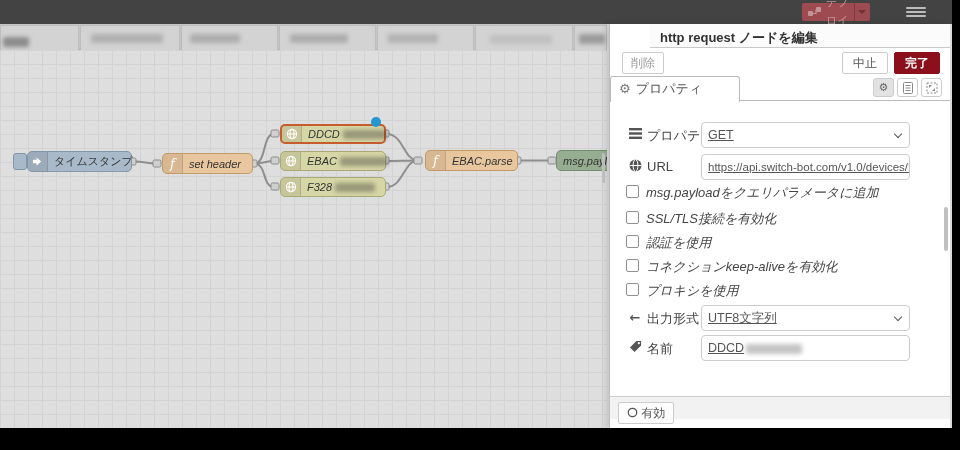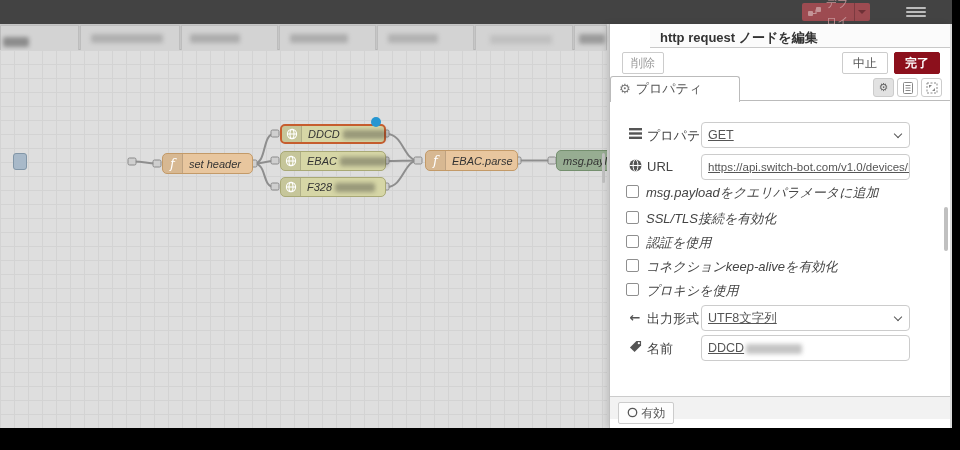--- a/index.html
+++ b/index.html
@@ -1,21 +1,21 @@
 <!DOCTYPE html>
 <html><head>
 <meta charset="utf-8">
 <style>
   * { margin:0; padding:0; box-sizing:border-box; }
   html,body { width:960px; height:450px; background:#000; overflow:hidden;
               font-family:"Liberation Sans","DejaVu Sans",sans-serif; }
   .app { position:absolute; left:0; top:0; width:952px; height:428px; background:#dedede; }
 
   
-  .toolbar { position:absolute; left:0; top:0; width:952px; height:24px; background:#434343; }
+  .toolbar { position:absolute; left:0; top:0; width:952px; height:24px; background:#434343;font-family:Liberation Mono, monospace; }
   .deploy-btn { position:absolute; right:82px; top:3px; height:18px; width:68px;
                 background:#9d4b51; border-radius:2px; display:flex; align-items:center; cursor:pointer; }
   .deploy-btn .dicon { margin:0 4px 0 6px; display:flex; }
   .deploy-btn .dlabel { color:#c49396; font-size:11px; line-height:18px; }
   .deploy-sep { width:1px; height:18px; background:#7c3a40; margin-left:5px; }
   .deploy-caret { width:0; height:0; border-left:4px solid transparent; border-right:4px solid transparent;
                   border-top:4px solid #6e3136; margin:0 4px; }
   .hamburger { position:absolute; right:26px; top:5px; width:20px; height:14px; cursor:pointer; }
   .hamburger span { display:block; height:2px; background:#bcbcbc; margin:2px 0; border-radius:1px; }
 
@@ -167,20 +167,28 @@
         <rect x="381" y="80" width="8" height="7" rx="1.5"></rect>
         <rect x="381" y="107" width="8" height="7" rx="1.5"></rect>
         <rect x="381" y="133" width="8" height="7" rx="1.5"></rect>
         <rect x="414" y="107" width="8" height="7" rx="1.5"></rect>
         <rect x="513" y="107" width="8" height="7" rx="1.5"></rect>
         <rect x="548" y="107" width="8" height="7" rx="1.5"></rect>
       </g>
     </svg>
 
     <div class="inject-btn" style="left:13px;top:103px"></div>
+    <div class="node node-inject" style="left:27px;top:101px;width:105px">
+      <span class="icon-region">
+        <svg width="11" height="11" viewBox="0 0 12 12">
+            <path d="M1 4.2h4V1.6L10 6 5 10.4V7.8H1z" fill="#fff"></path>
+          </svg>
+      </span>
+      <span class="nlabel" style="font-style:normal">タイムスタンプ</span>
+    </div>
 
     <div class="node node-function" style="left:162px;top:103px;width:91px">
       <span class="icon-region">
           <span class="fglyph">f</span>
         </span>
       <span class="nlabel">set header</span>
     </div>
 
     <div class="node node-http node-selected" style="left:280px;top:74px;width:106px">
       <span class="icon-region">

